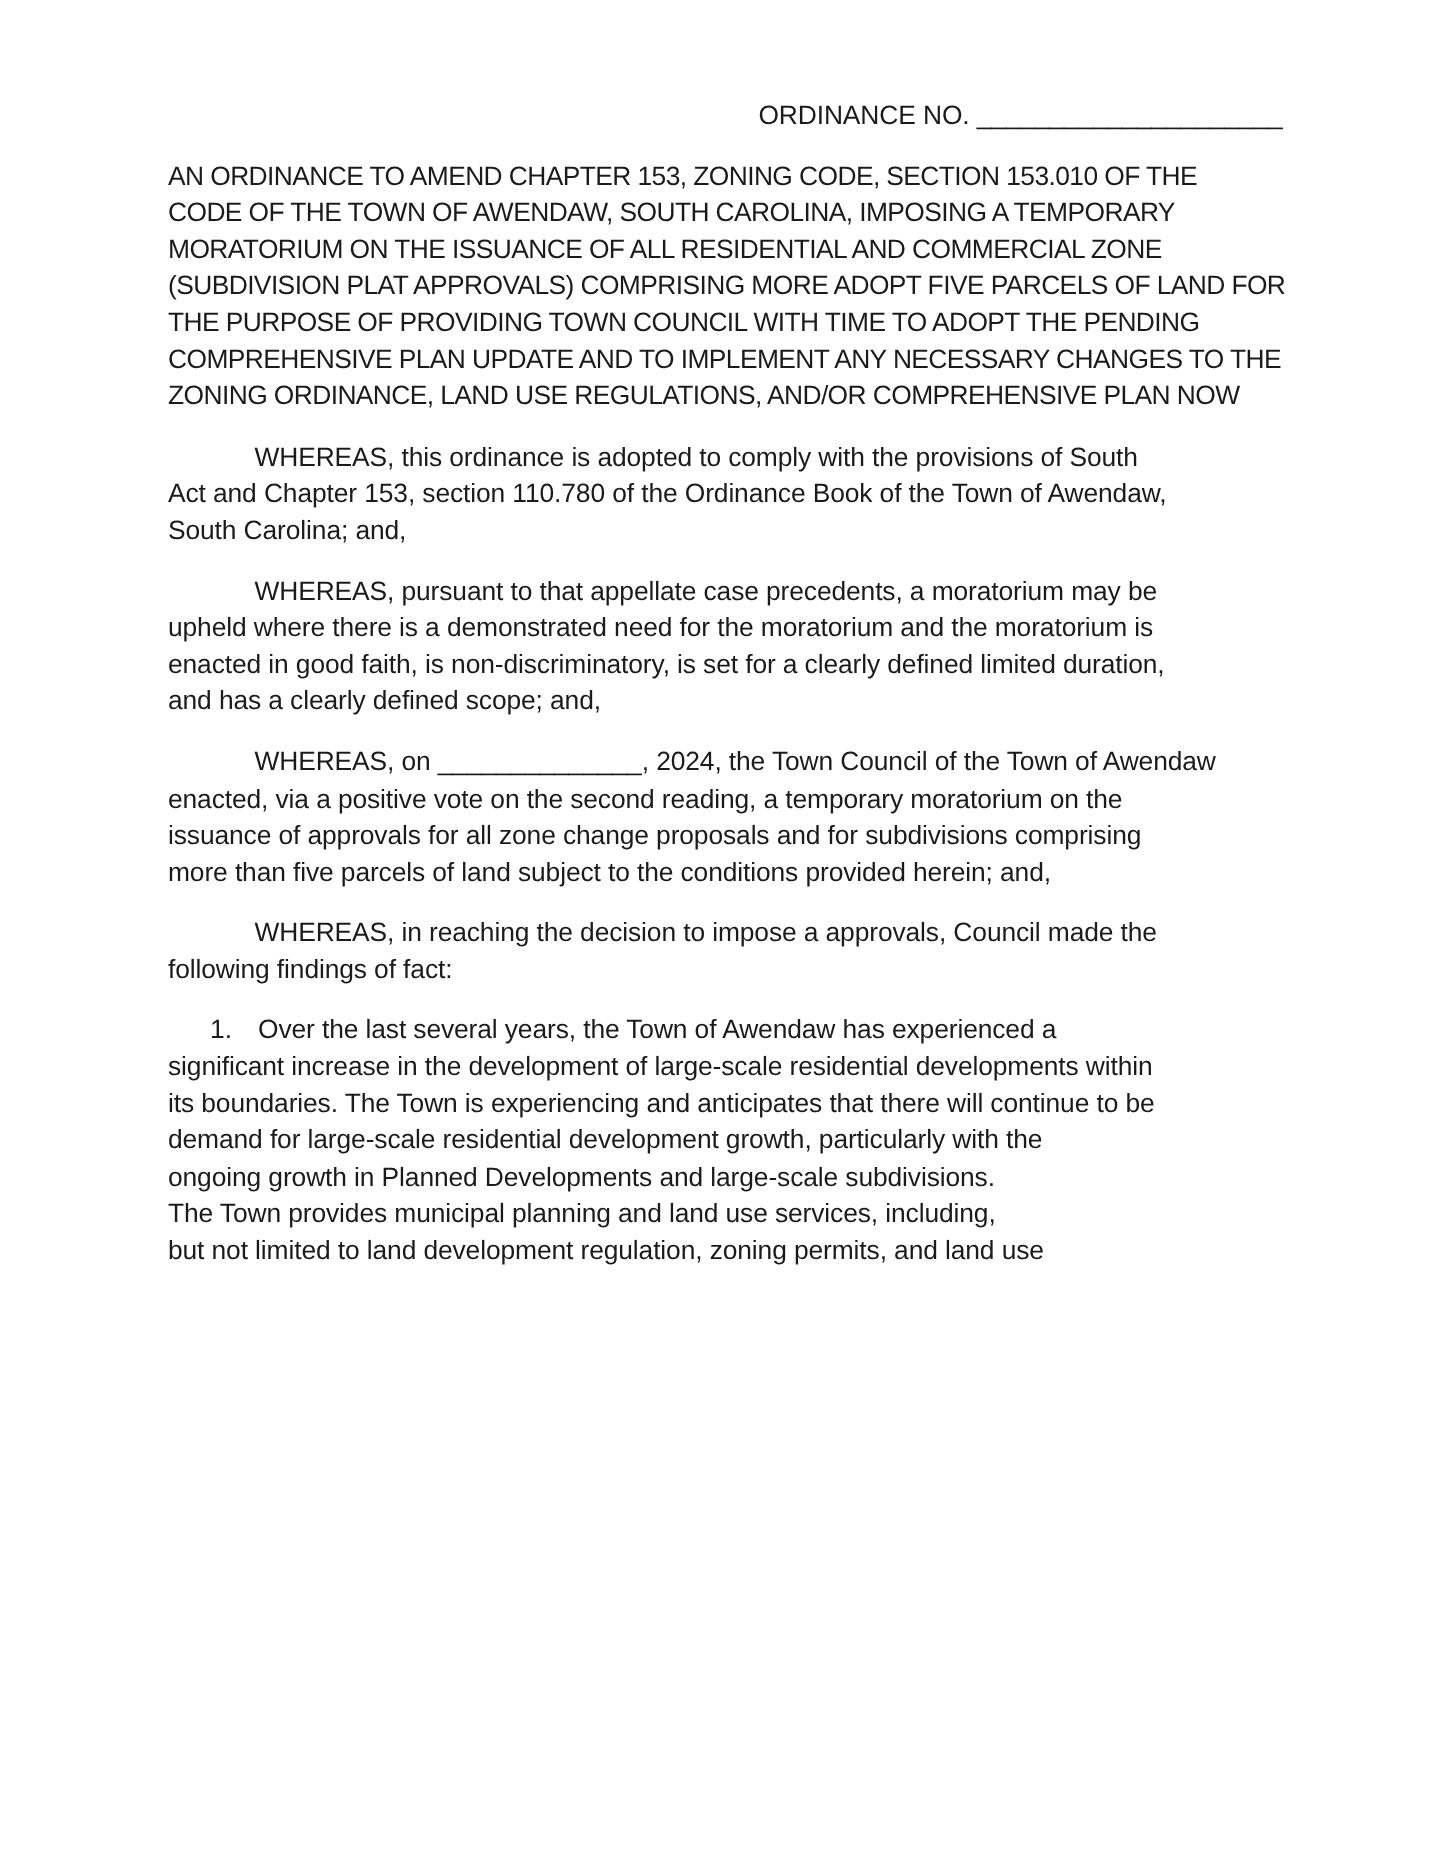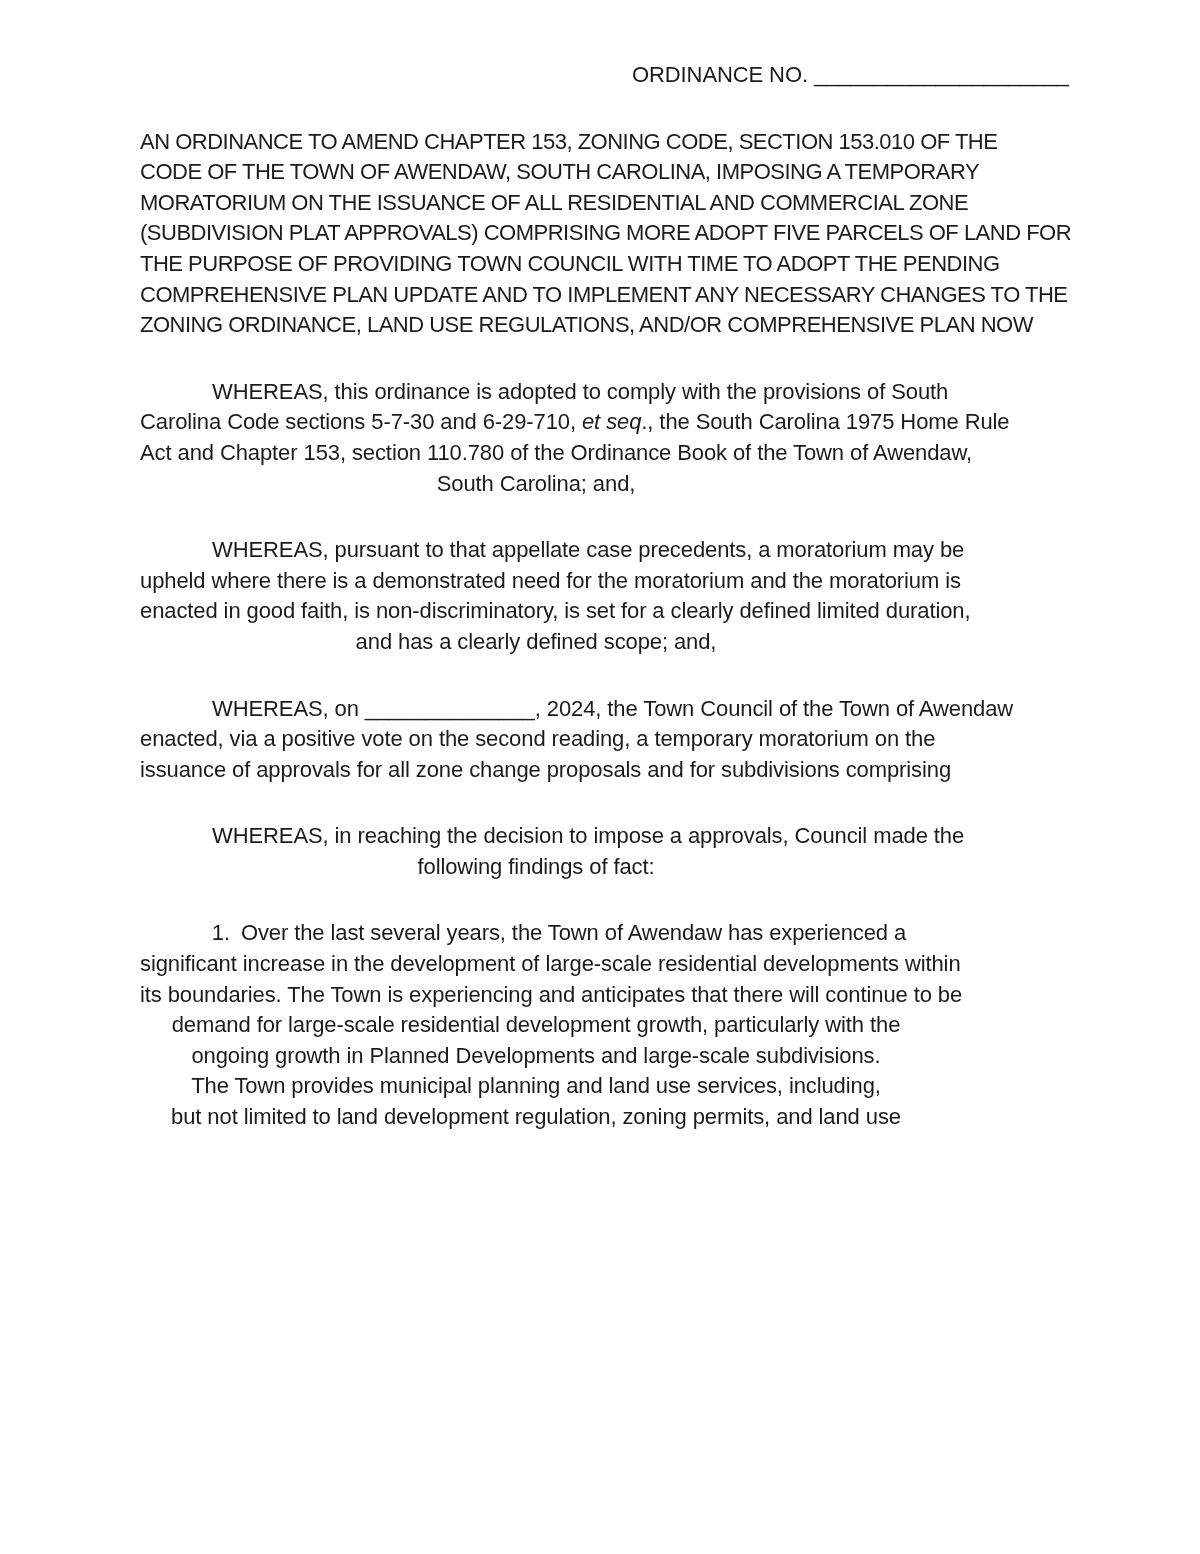--- a/index.html
+++ b/index.html
@@ -7,31 +7,31 @@
     width: 1200px;
     height: 1554px;
     font-family: "Liberation Sans", "DejaVu Sans", sans-serif;
     color: #1b1b1b;
     overflow: hidden;
   }
   .page {
     box-sizing: border-box;
     width: 1062px;
     height: 1554px;
-    padding: 60px 130px 0 140px;
+    padding: 81px 130px 0 140px;
     font-size: 22px;
     line-height: 30.6px;
     letter-spacing: -0.1px;
   }
   .line { white-space: nowrap; }
   .header-line {
     padding-left: 492px;
     white-space: nowrap;
   }
-  .block { margin-top: 36px; text-align: center; }
+  .block { margin-top: 20px; }
   .title-block { letter-spacing: -0.5px; }
   .indent { padding-left: 72px; }
   .finding .first-line { padding-left: 35px; }
   .finding .num {
     display: inline-block;
     width: 40px;
     letter-spacing: 0;
   }
   .italic { font-style: italic; }
 </style>
@@ -50,36 +50,36 @@
     <div class="line">CODE OF THE TOWN OF AWENDAW, SOUTH CAROLINA, IMPOSING A TEMPORARY</div>
     <div class="line">MORATORIUM ON THE ISSUANCE OF ALL RESIDENTIAL AND COMMERCIAL ZONE</div>
     <div class="line">(SUBDIVISION PLAT APPROVALS) COMPRISING MORE ADOPT FIVE PARCELS OF LAND FOR</div>
     <div class="line">THE PURPOSE OF PROVIDING TOWN COUNCIL WITH TIME TO ADOPT THE PENDING</div>
     <div class="line">COMPREHENSIVE PLAN UPDATE AND TO IMPLEMENT ANY NECESSARY CHANGES TO THE</div>
     <div class="line">ZONING ORDINANCE, LAND USE REGULATIONS, AND/OR COMPREHENSIVE PLAN NOW</div>
   </div>
 
   <div class="block para">
     <div class="line indent">WHEREAS, this ordinance is adopted to comply with the provisions of South</div>
-    <div class="line"><span>Carolina Code sections 5-7-30 and 6-29-710, </span><span class="italic">et seq</span><span>., the South Carolina 1975 Home Rule</span></div>
     <div class="line">Act and Chapter 153, section 110.780 of the Ordinance Book of the Town of Awendaw,</div>
     <div class="line">South Carolina; and,</div>
   </div>
 
   <div class="block para">
     <div class="line indent">WHEREAS, pursuant to that appellate case precedents, a moratorium may be</div>
     <div class="line">upheld where there is a demonstrated need for the moratorium and the moratorium is</div>
     <div class="line">enacted in good faith, is non-discriminatory, is set for a clearly defined limited duration,</div>
     <div class="line">and has a clearly defined scope; and,</div>
   </div>
 
   <div class="block para">
     <div class="line indent"><span>WHEREAS, on </span><span>______________</span><span>, 2024, the Town Council of the Town of Awendaw</span></div>
     <div class="line">enacted, via a positive vote on the second reading, a temporary moratorium on the</div>
     <div class="line">issuance of approvals for all zone change proposals and for subdivisions comprising</div>
+    <div class="line">more than five parcels of land subject to the conditions provided herein; and,</div>
   </div>
 
   <div class="block para">
     <div class="line indent">WHEREAS, in reaching the decision to impose a approvals, Council made the</div>
     <div class="line">following findings of fact:</div>
   </div>
 
   <div class="block para finding">
     <div class="line first-line"><span class="num">1.</span><span>Over the last several years, the Town of Awendaw has experienced a</span></div>
     <div class="line">significant increase in the development of large-scale residential developments within</div>

